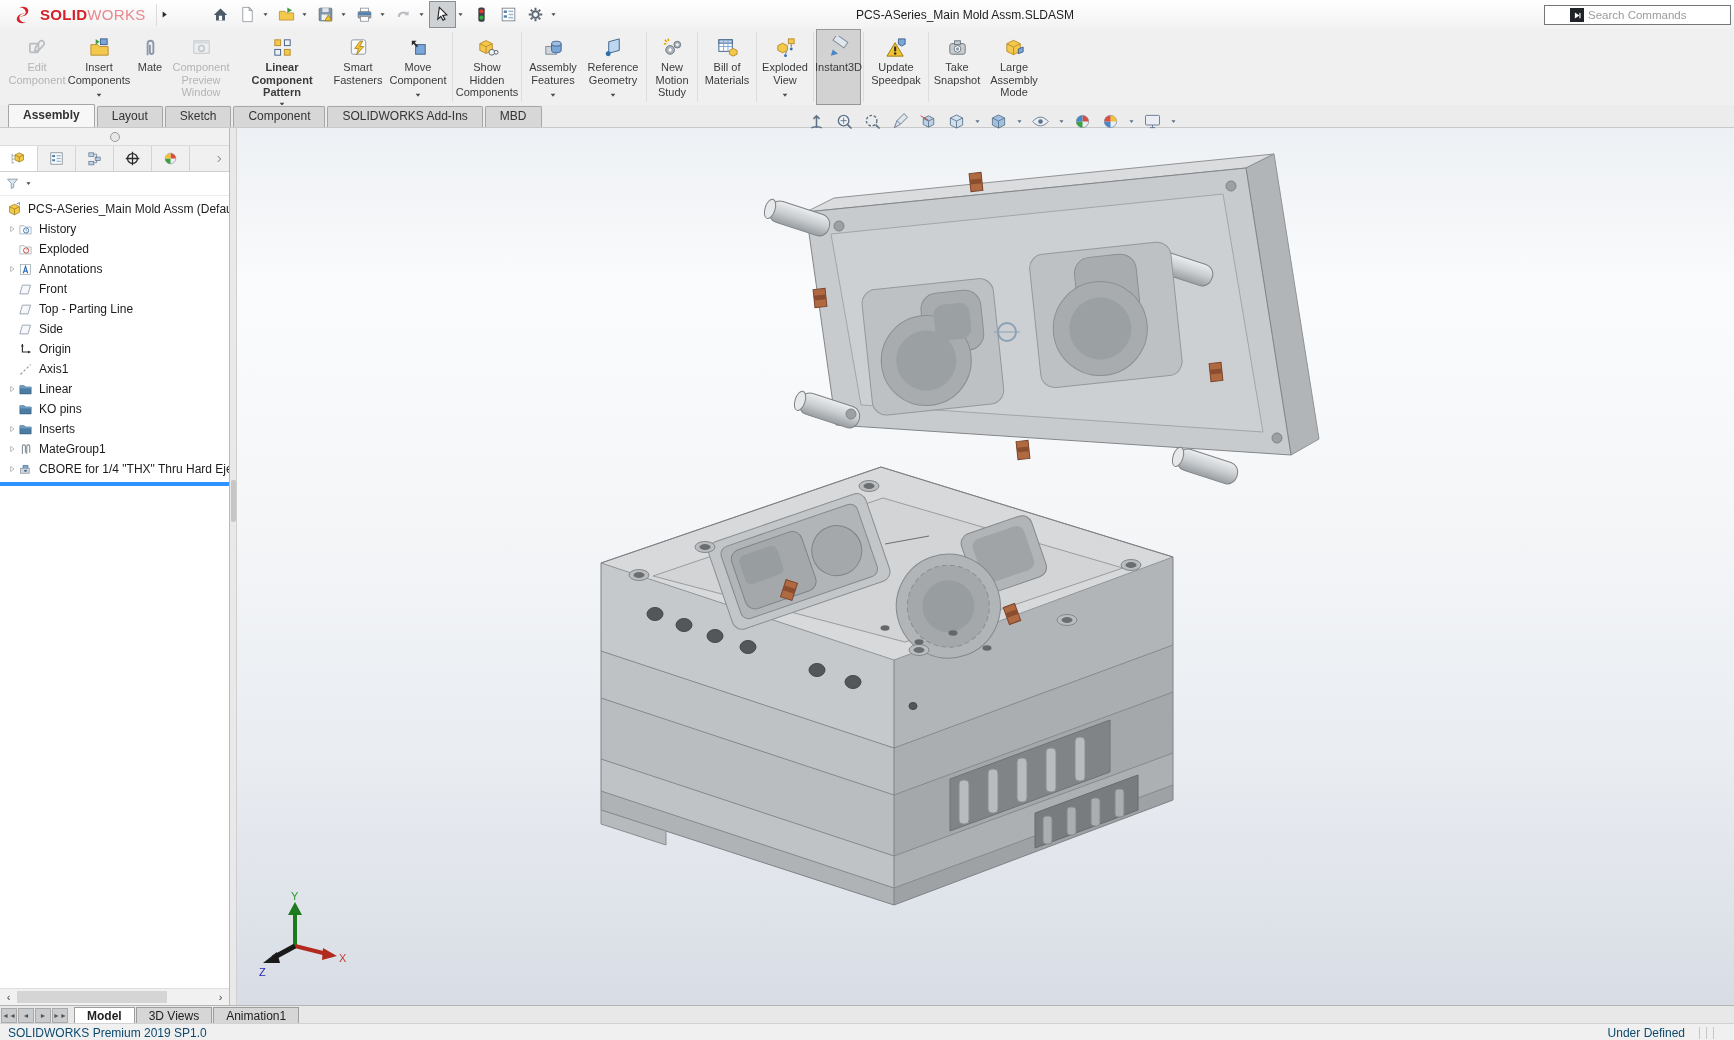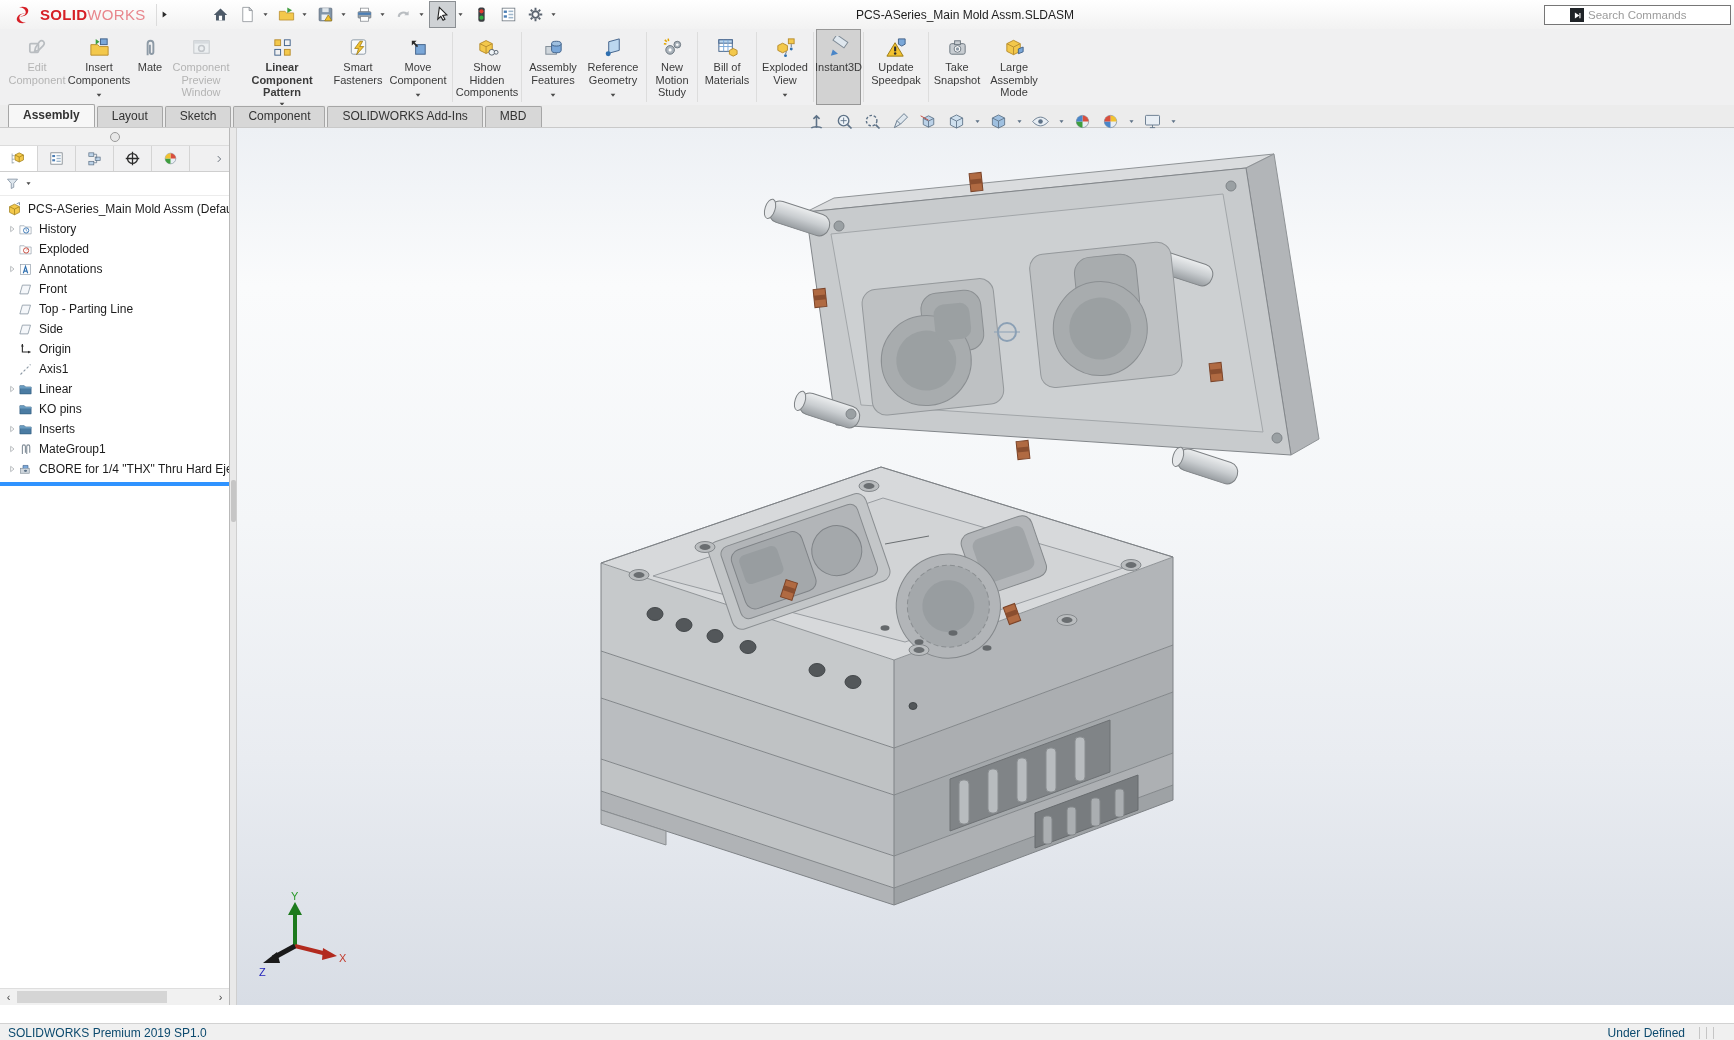--- a/index.html
+++ b/index.html
@@ -1063,20 +1063,33 @@
     <polygon points="40,12 33,25 47,25" fill="#1d7a1d"></polygon>
     <text id="triad-y" x="36" y="10" font-size="11" fill="#2a9a2a" font-family="Liberation Sans, sans-serif">Y</text>
     <line x1="40" y1="56" x2="72" y2="64" stroke="#b22a1e" stroke-width="4"></line>
     <polygon points="82,66 68,58 67,70" fill="#b22a1e"></polygon>
     <text id="triad-x" x="84" y="72" font-size="11" fill="#c23b2e" font-family="Liberation Sans, sans-serif">X</text>
     <line x1="40" y1="56" x2="18" y2="68" stroke="#1a1a1a" stroke-width="5"></line>
     <polygon points="8,73 22,62 25,73" fill="#1a1a1a"></polygon>
     <text id="triad-z" x="4" y="86" font-size="11" fill="#2323bb" font-family="Liberation Sans, sans-serif">Z</text>
   </svg>
 
+  <div class="sheetbar">
+    <div class="navbtns">
+      <span class="navbtn">◄◄</span>
+      <span class="navbtn">◄</span>
+      <span class="navbtn">►</span>
+      <span class="navbtn">►►</span>
+    </div>
+    <div id="sheettabs" style="display:flex;align-items:flex-end;margin-left:4px;">
+        <div class="stab active">Model</div>
+        <div class="stab">3D Views</div>
+        <div class="stab">Animation1</div>
+      </div>
+  </div>
 
   <footer class="statusbar">
     <span class="sb-left">SOLIDWORKS Premium 2019 SP1.0</span>
     <span class="sb-right">
       <span class="txt">Under Defined</span>
       <span class="sb-grip"></span>
       <span class="sb-grip"></span>
       <span class="sb-grip"></span>
       <span style="width:14px;"></span>
     </span>

